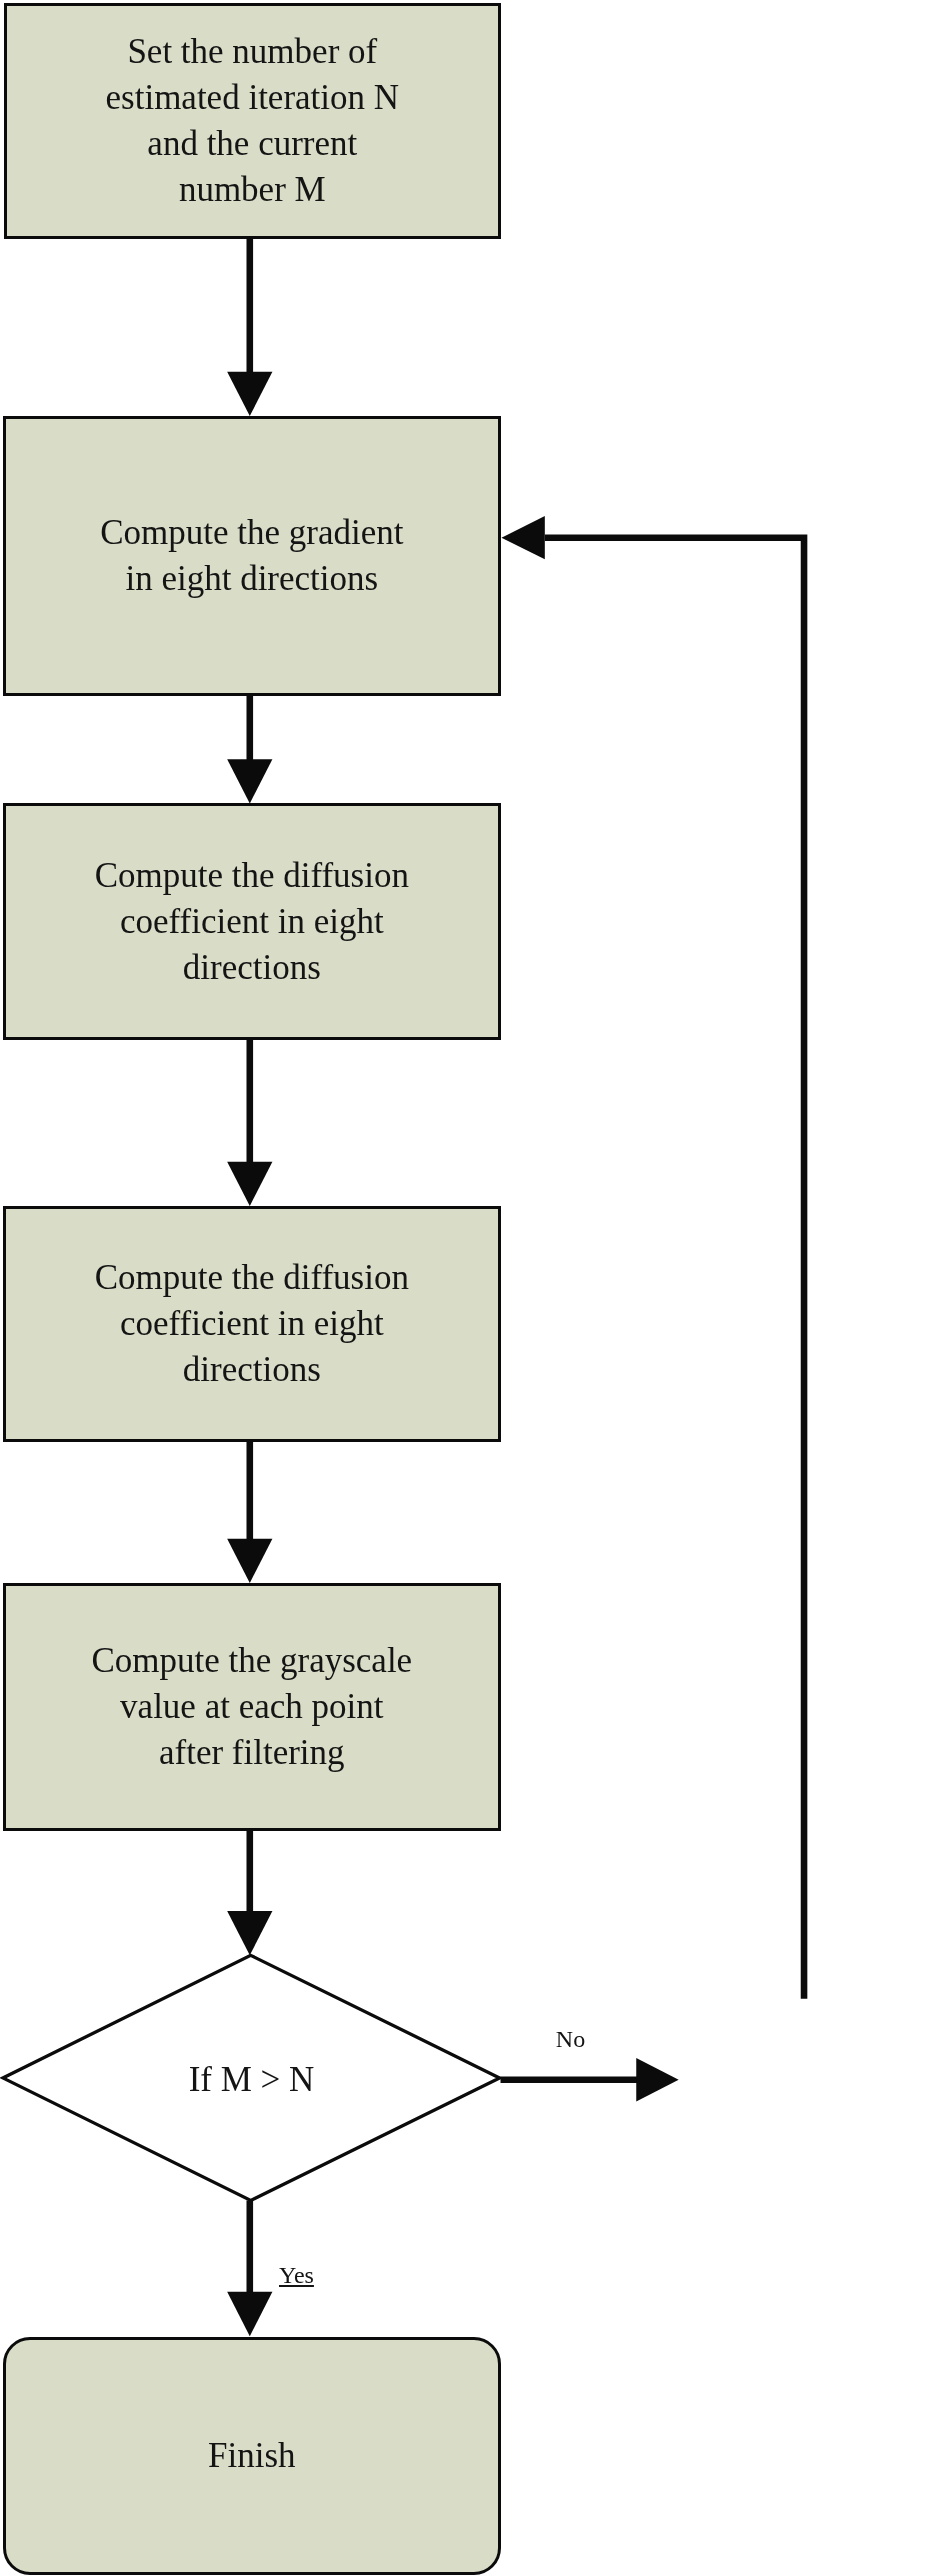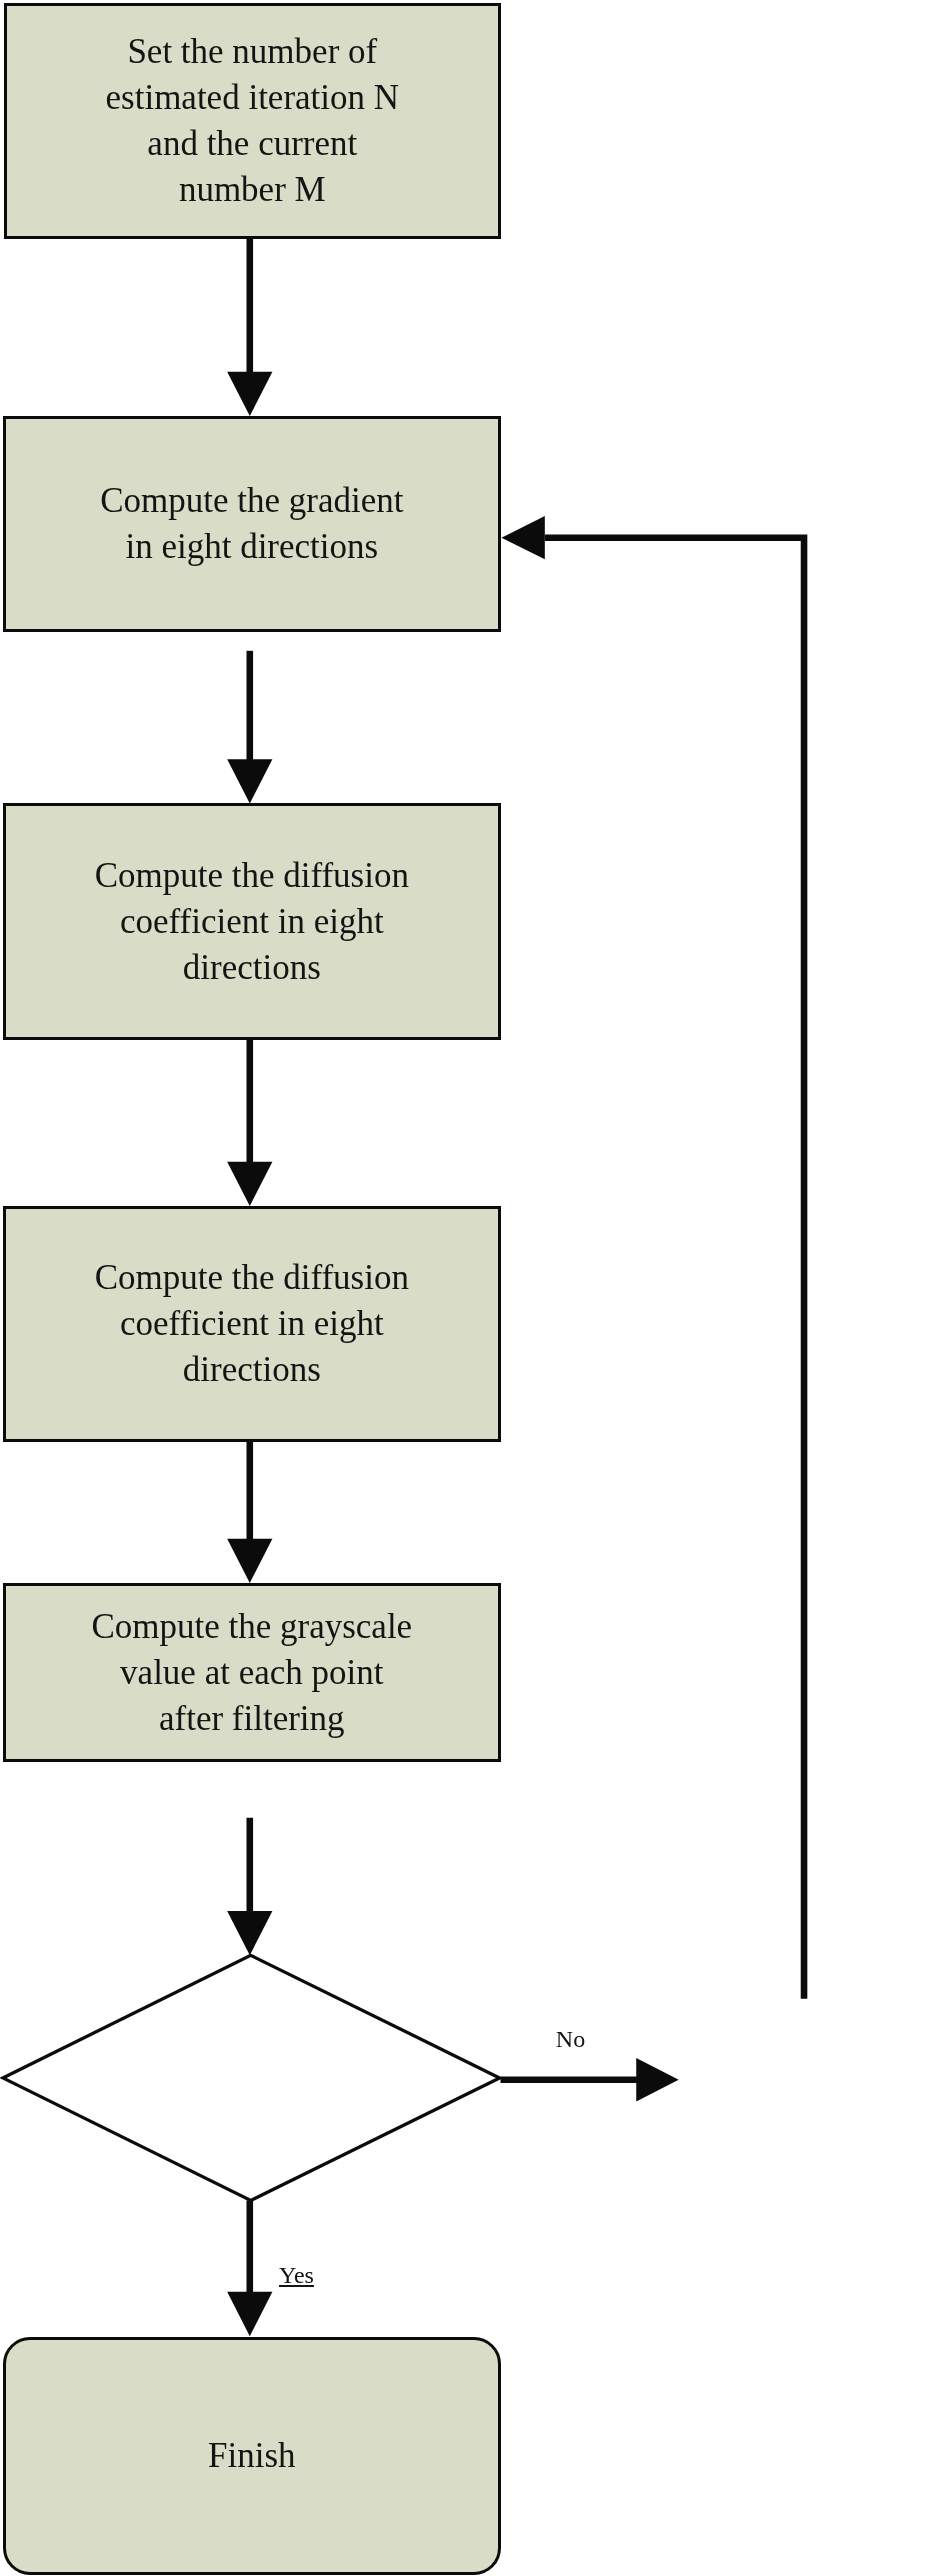--- a/index.html
+++ b/index.html
@@ -81,35 +81,36 @@
       <polyline class="loop" points="853,2120 853,570 578,570"></polyline>
       <polygon class="head" points="578,547 578,593 532,570"></polygon>
     </g>
   </svg>
 
   <div class="node" style="left:3.8px;top:2.8px;width:497px;height:236px;">Set the number of
 estimated iteration N
 and the current
 number M</div>
 
-  <div class="node" style="left:2.8px;top:416px;width:498px;height:216px;">Compute the gradient
+  <div class="node" style="left:2.8px;top:416px;width:498px;height:280px;">Compute the gradient
 in eight directions</div>
 
   <div class="node" style="left:2.8px;top:803px;width:498px;height:237px;">Compute the diffusion
 coefficient in eight
 directions</div>
 
   <div class="node" style="left:2.8px;top:1206px;width:498px;height:236px;">Compute the diffusion
 coefficient in eight
 directions</div>
 
-  <div class="node" style="left:2.8px;top:1583px;width:498px;height:179px;">Compute the grayscale
+  <div class="node" style="left:2.8px;top:1583px;width:498px;height:248px;">Compute the grayscale
 value at each point
 after filtering</div>
 
+  <div class="decision-label">If M &gt; N</div>
 
 
   <div class="node" style="left:2.8px;top:2337px;width:498px;height:238px;border-radius:27px;">Finish</div>
 
   <div class="freelabel" style="left:528px;top:2016px;width:85px;text-align:center;">No</div>
 
   <div class="freelabel" style="left:279px;top:2252px;text-decoration:underline;">Yes</div>
 
 </div>
 

